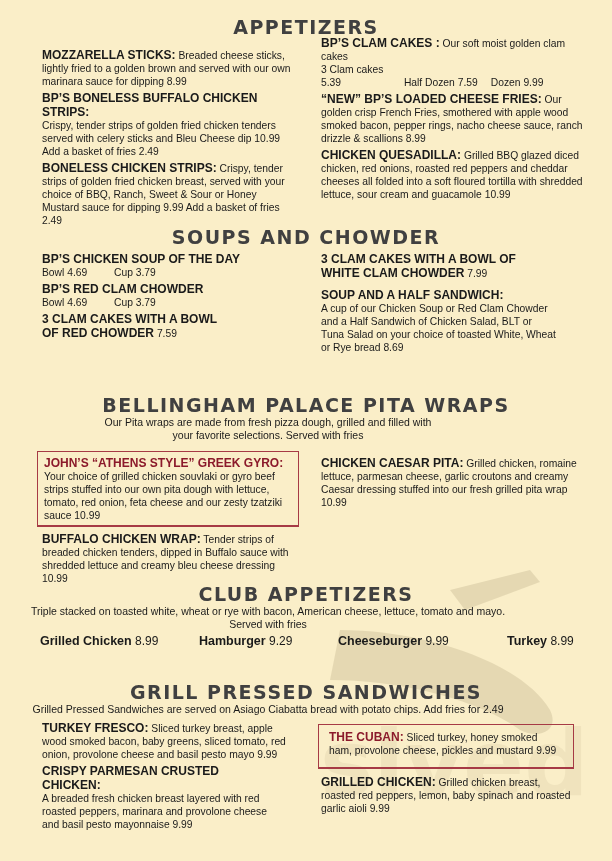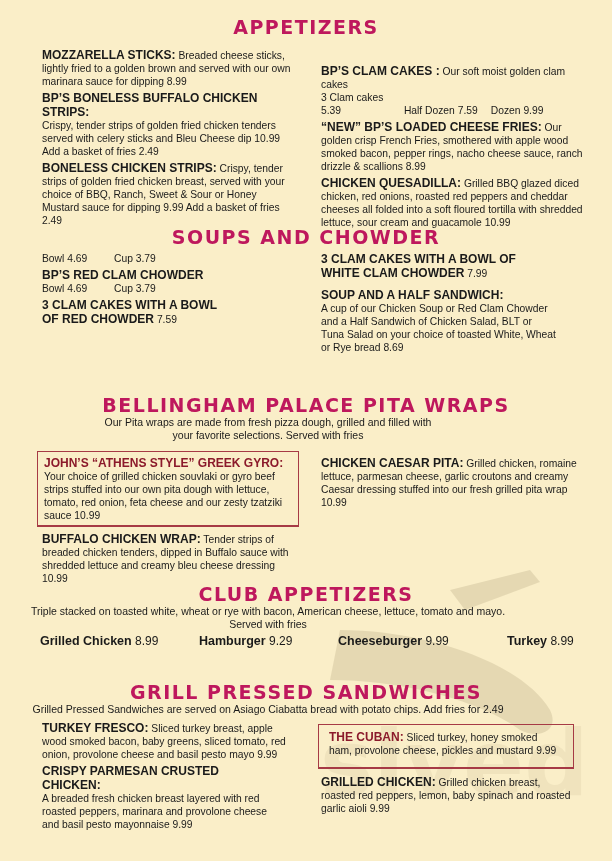--- a/index.html
+++ b/index.html
@@ -9,21 +9,21 @@
     font-family: "Liberation Sans", sans-serif;
     color: #1a1a1a;
     position: relative;
   }
   .watermark {
     position: absolute; left: 300px; top: 570px; width: 300px; height: 230px;
     pointer-events: none; opacity: 0.18;
   }
   .section-title {
     position: absolute; left: 0; width: 612px; text-align: center;
-    color: #be185d; font-family: "DejaVu Sans", sans-serif; font-weight: bold;
+    color: #404040; font-family: "DejaVu Sans", sans-serif; font-weight: bold;
     letter-spacing: 1.5px; font-size: 19px; line-height: 22px;
   }
   .section-sub {
     position: absolute; left: 0; width: 536px; text-align: center;
     font-size: 10.5px; line-height: 13px; color: #1a1a1a;
   }
   .col { position: absolute; font-size: 10.3px; line-height: 13px; }
   .item { margin-bottom: 3px; margin-left: 6px; }
   .name { font-weight: bold; font-size: 12px; line-height: 14px; }
   .red { color: #8b1a2b; }
@@ -53,21 +53,21 @@
     <div class="name">BP’S BONELESS BUFFALO CHICKEN STRIPS:</div>
     <div>Crispy, tender strips of golden fried chicken tenders served with celery sticks and Bleu Cheese dip 10.99</div>
     <div>Add a basket of fries 2.49</div>
   </div>
   <div class="item">
     <span class="name">BONELESS CHICKEN STRIPS:</span>
     <span>Crispy, tender strips of golden fried chicken breast, served with your choice of BBQ, Ranch, Sweet &amp; Sour or Honey Mustard sauce for dipping 9.99   Add a basket of fries 2.49</span>
   </div>
 </div>
 
-<div class="col" style="left:315px; top:64px; width:270px;">
+<div class="col" style="left:315px; top:36px; width:270px;">
   <div class="item">
     <span class="name">BP’S CLAM CAKES :</span>
     <span>Our soft moist golden clam cakes</span>
     <div>
       <span class="pr" style="width:80px">3 Clam cakes 5.39</span>
       <span class="pr" style="width:84px">Half Dozen 7.59</span>
       <span class="pr">Dozen 9.99</span>
     </div>
   </div>
   <div class="item">
@@ -77,20 +77,21 @@
   <div class="item">
     <span class="name">CHICKEN QUESADILLA:</span>
     <span>Grilled BBQ glazed diced chicken, red onions, roasted red peppers and cheddar cheeses all folded into a soft floured tortilla with shredded lettuce, sour cream and guacamole  10.99</span>
   </div>
 </div>
 
 <div class="section-title" style="top:226px;">SOUPS AND CHOWDER</div>
 
 <div class="col" style="left:36px; top:252px; width:260px;">
   <div class="item">
+    <div class="name">BP’S CHICKEN SOUP OF THE DAY</div>
     <div><span class="pr" style="width:72px">Bowl 4.69</span><span>Cup 3.79</span></div>
   </div>
   <div class="item">
     <div class="name">BP’S RED CLAM CHOWDER</div>
     <div><span class="pr" style="width:72px">Bowl 4.69</span><span>Cup 3.79</span></div>
   </div>
   <div class="item" style="width:190px">
     <span class="name">3 CLAM CAKES WITH A BOWL OF RED CHOWDER</span>
     <span>7.59</span>
   </div>

